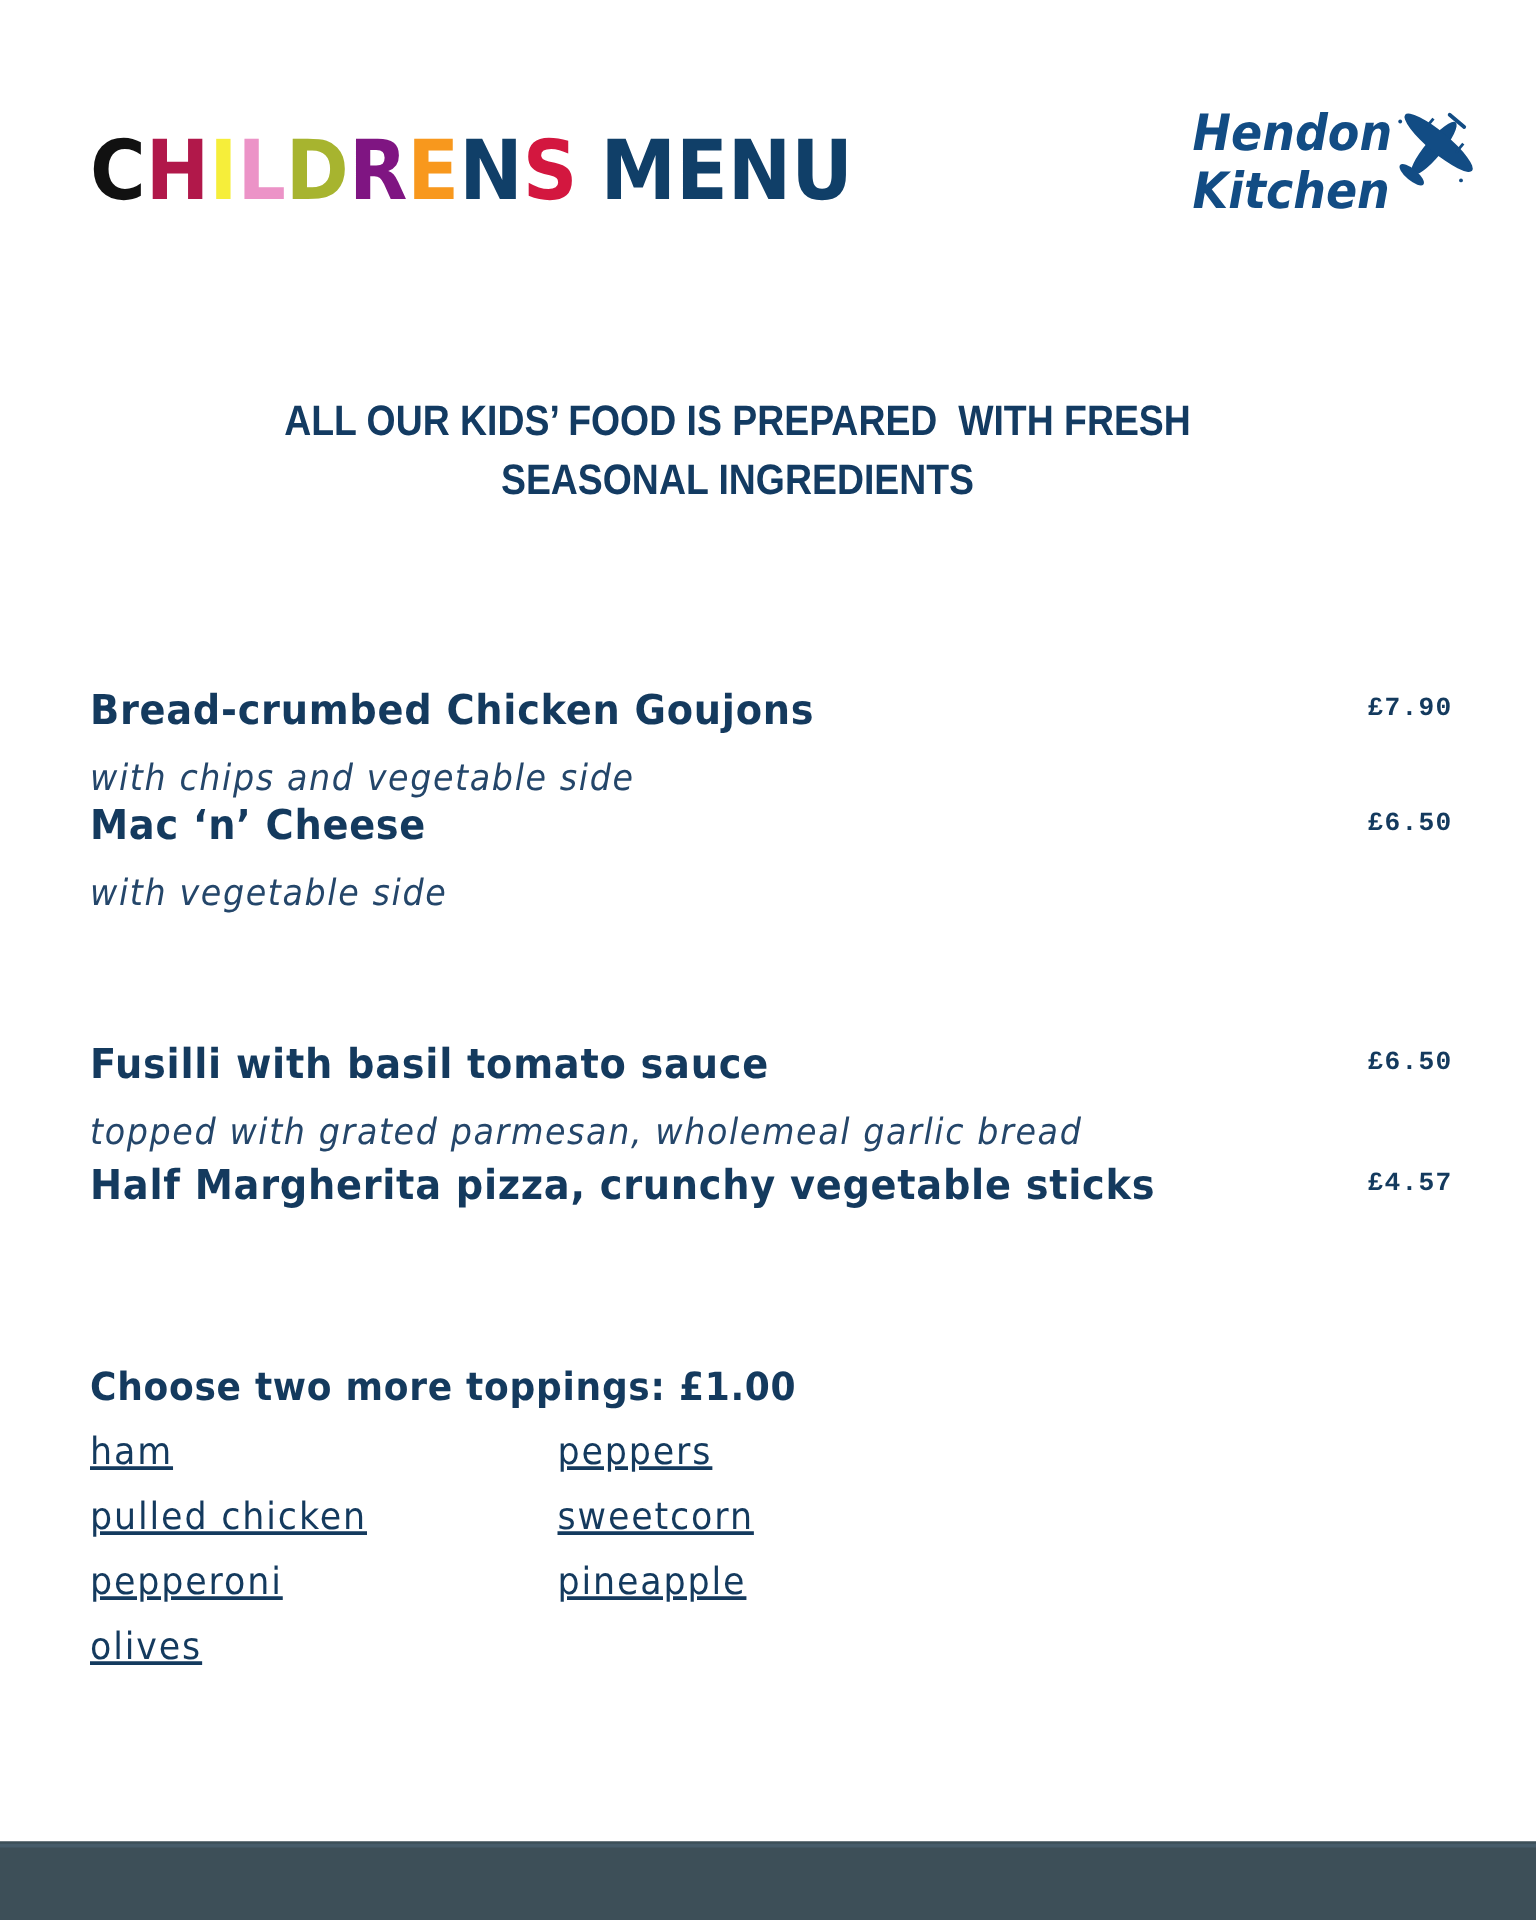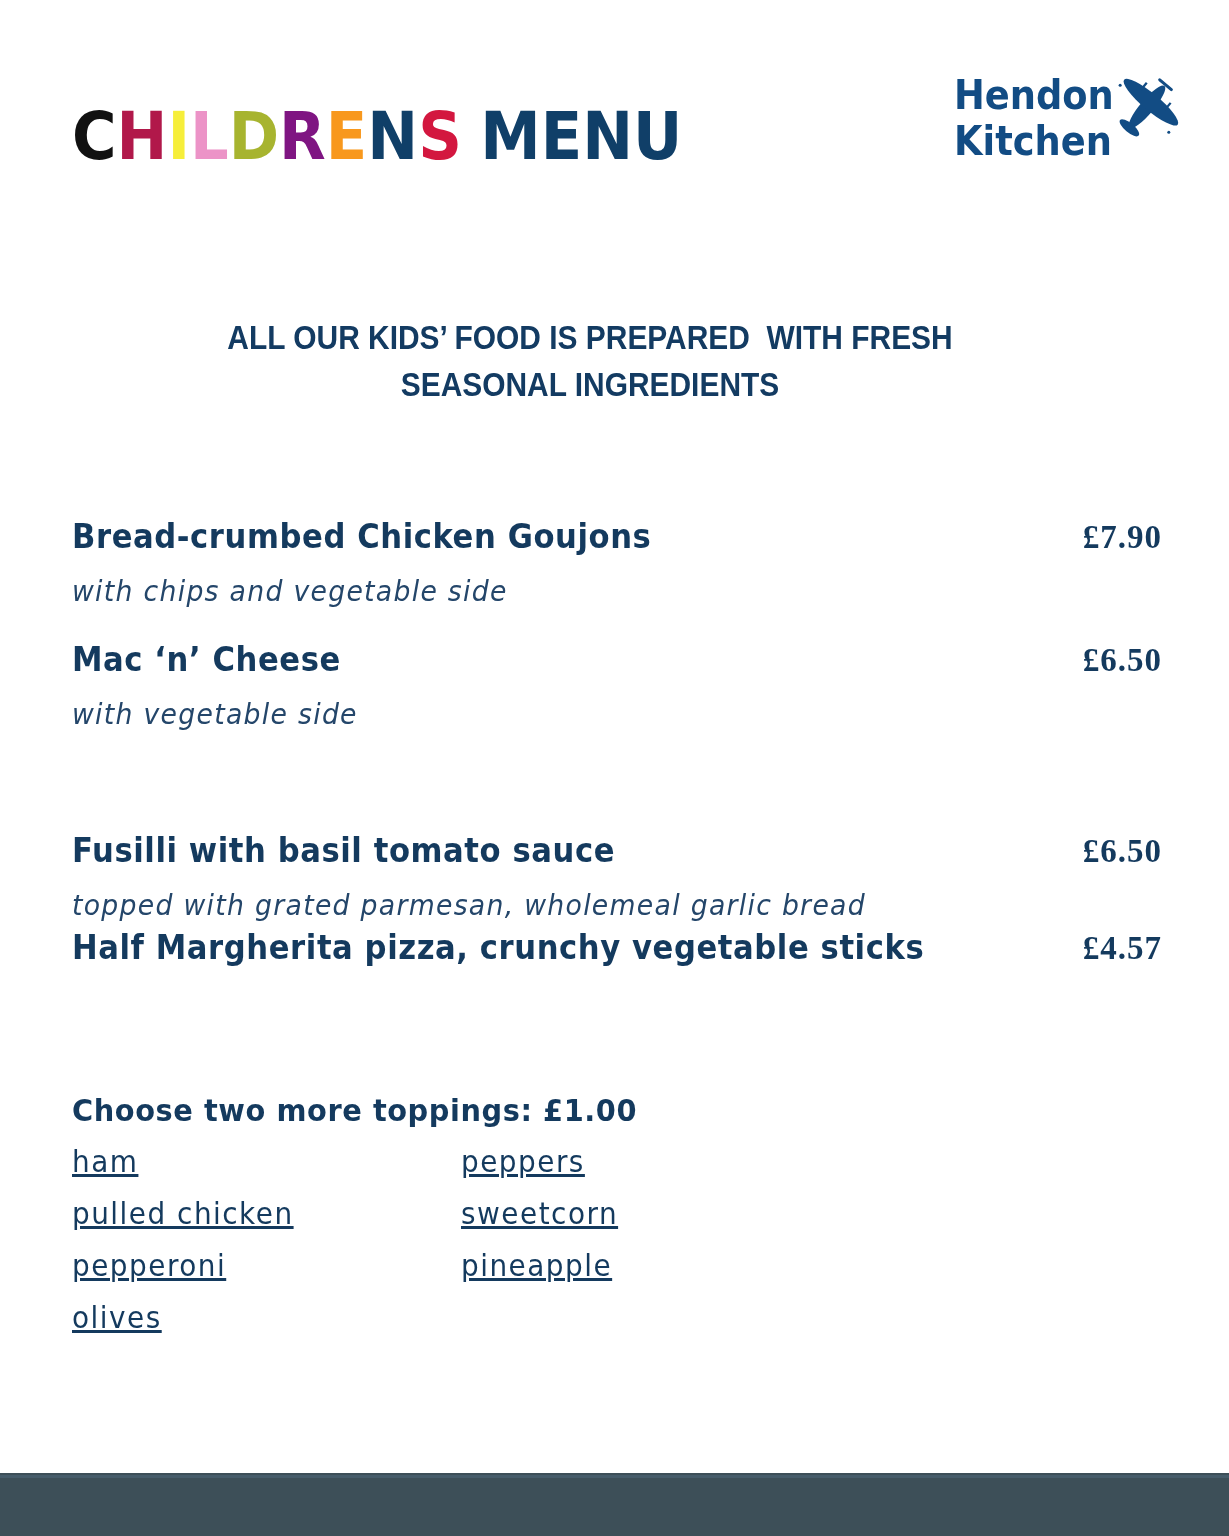--- a/index.html
+++ b/index.html
@@ -9,21 +9,21 @@
       font-family: "Liberation Sans", "DejaVu Sans", sans-serif;
     }
     .title {
       position: absolute; left: 72px; top: 104px;
       font-family: "DejaVu Sans", sans-serif; font-weight: bold;
       font-size: 66px; letter-spacing: 0px; line-height: 1; white-space: nowrap;
       transform: scaleX(0.92); transform-origin: left top;
     }
     .title span { display: inline-block; }
     .title .gap { width: 20px; }
-    .logo { position: absolute; left: 954px; top: 72px; }
+    .logo { position: absolute; left: 954px; top: 84px; font-style: italic; }
     .logo-text {
       font-family: "DejaVu Sans", sans-serif; font-weight: bold;
       font-size: 40px; line-height: 46px; color: #124c84;
       transform: scaleX(0.92); transform-origin: left top;
     }
     .logo-plane { position: absolute; left: 154px; top: -2px; width: 76px; height: 76px; }
     .tagline {
       position: absolute; left: 0; width: 1180px; top: 314px; text-align: center;
       font-family: "Liberation Sans", sans-serif; font-weight: bold;
       font-size: 34px; line-height: 47px; color: #133b62;
@@ -35,22 +35,22 @@
       font-size: 33px; line-height: 40px; color: #143a5e; letter-spacing: 0.6px;
       white-space: nowrap; transform: scaleX(0.93); transform-origin: left top;
     }
     .item-desc {
       font-family: "DejaVu Sans", sans-serif; font-style: italic;
       font-size: 29px; line-height: 40px; color: #24466a; margin-top: 14px;
       letter-spacing: 1.4px; white-space: nowrap; transform: scaleX(0.92); transform-origin: left top;
     }
     .item-price {
       position: absolute; right: 0; top: 0;
-      font-family: Liberation Serif, serif; font-weight: bold;
-      font-size: 33px; line-height: 40px; color: #143a5e; letter-spacing: 1px;
+      font-family: Liberation Mono, monospace; font-weight: bold;
+      font-size: 21px; line-height: 40px; color: #143a5e; letter-spacing: 1px;
     }
     .toppings { position: absolute; left: 72px; top: 1090px; }
     .toppings-head {
       font-family: "DejaVu Sans", sans-serif; font-weight: bold;
       font-size: 31px; line-height: 40px; color: #143a5e; letter-spacing: 0.6px;
       white-space: nowrap; transform: scaleX(0.93); transform-origin: left top;
     }
     .toppings-grid { position: relative; margin-top: 6px; }
     .topping-col { position: absolute; top: 0; text-decoration: underline; }
     .topping {
@@ -92,21 +92,21 @@
     <circle cx="80" cy="82" r="4.5" fill="#ffffff"></circle>
       <circle cx="80" cy="82" r="2" fill="#124c84"></circle>
   </svg>
 </div>
 
 <div class="tagline">
   <div style="white-space:pre">ALL OUR KIDS’ FOOD IS PREPARED  WITH FRESH</div>
   <div>SEASONAL INGREDIENTS</div>
 </div>
 
-<div class="item" style="top:517px">
+<div class="item" style="top:548px">
   <div class="item-name">Bread-crumbed Chicken Goujons</div>
   <div class="item-desc">with chips and vegetable side</div>
   <div class="item-price">£7.90</div>
 </div>
 
 <div class="item" style="top:640px">
   <div class="item-name">Mac ‘n’ Cheese</div>
   <div class="item-desc">with vegetable side</div>
   <div class="item-price">£6.50</div>
 </div>
@@ -124,21 +124,21 @@
 
 <div class="toppings">
   <div class="toppings-head">Choose two more toppings: £1.00</div>
   <div class="toppings-grid">
     <div class="topping-col" style="left:0">
       <div class="topping">ham</div>
       <div class="topping">pulled chicken</div>
       <div class="topping">pepperoni</div>
       <div class="topping">olives</div>
     </div>
-    <div class="topping-col" style="left:389px">
+    <div class="topping-col" style="left:374px">
       <div class="topping">peppers</div>
       <div class="topping">sweetcorn</div>
       <div class="topping">pineapple</div>
     </div>
   </div>
 </div>
 
 <div class="footer-band">
   <div class="line"></div>
 </div>

